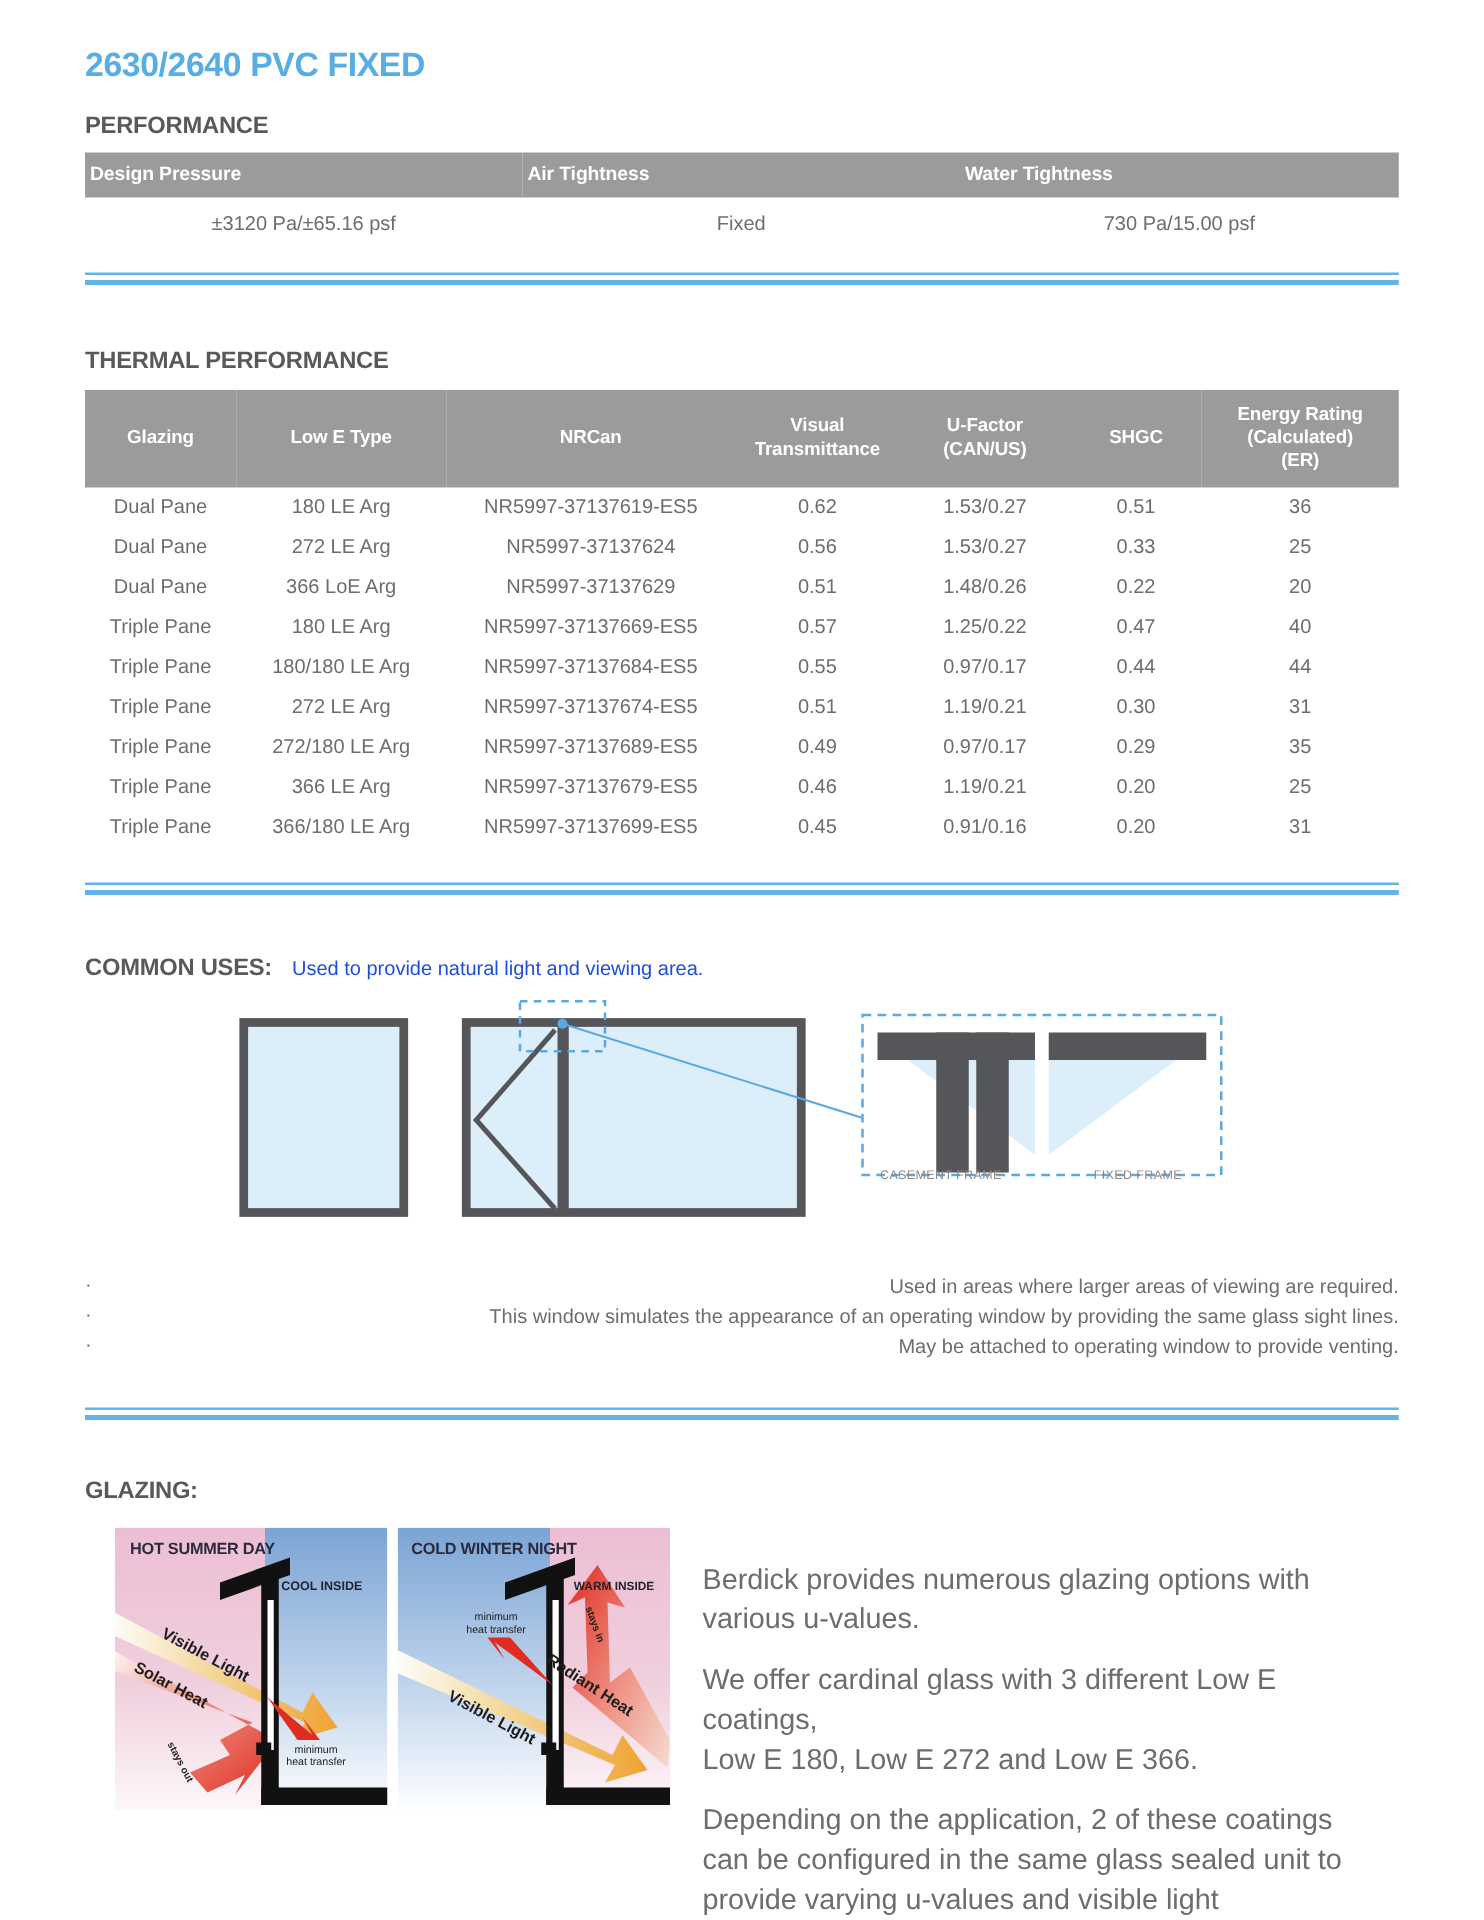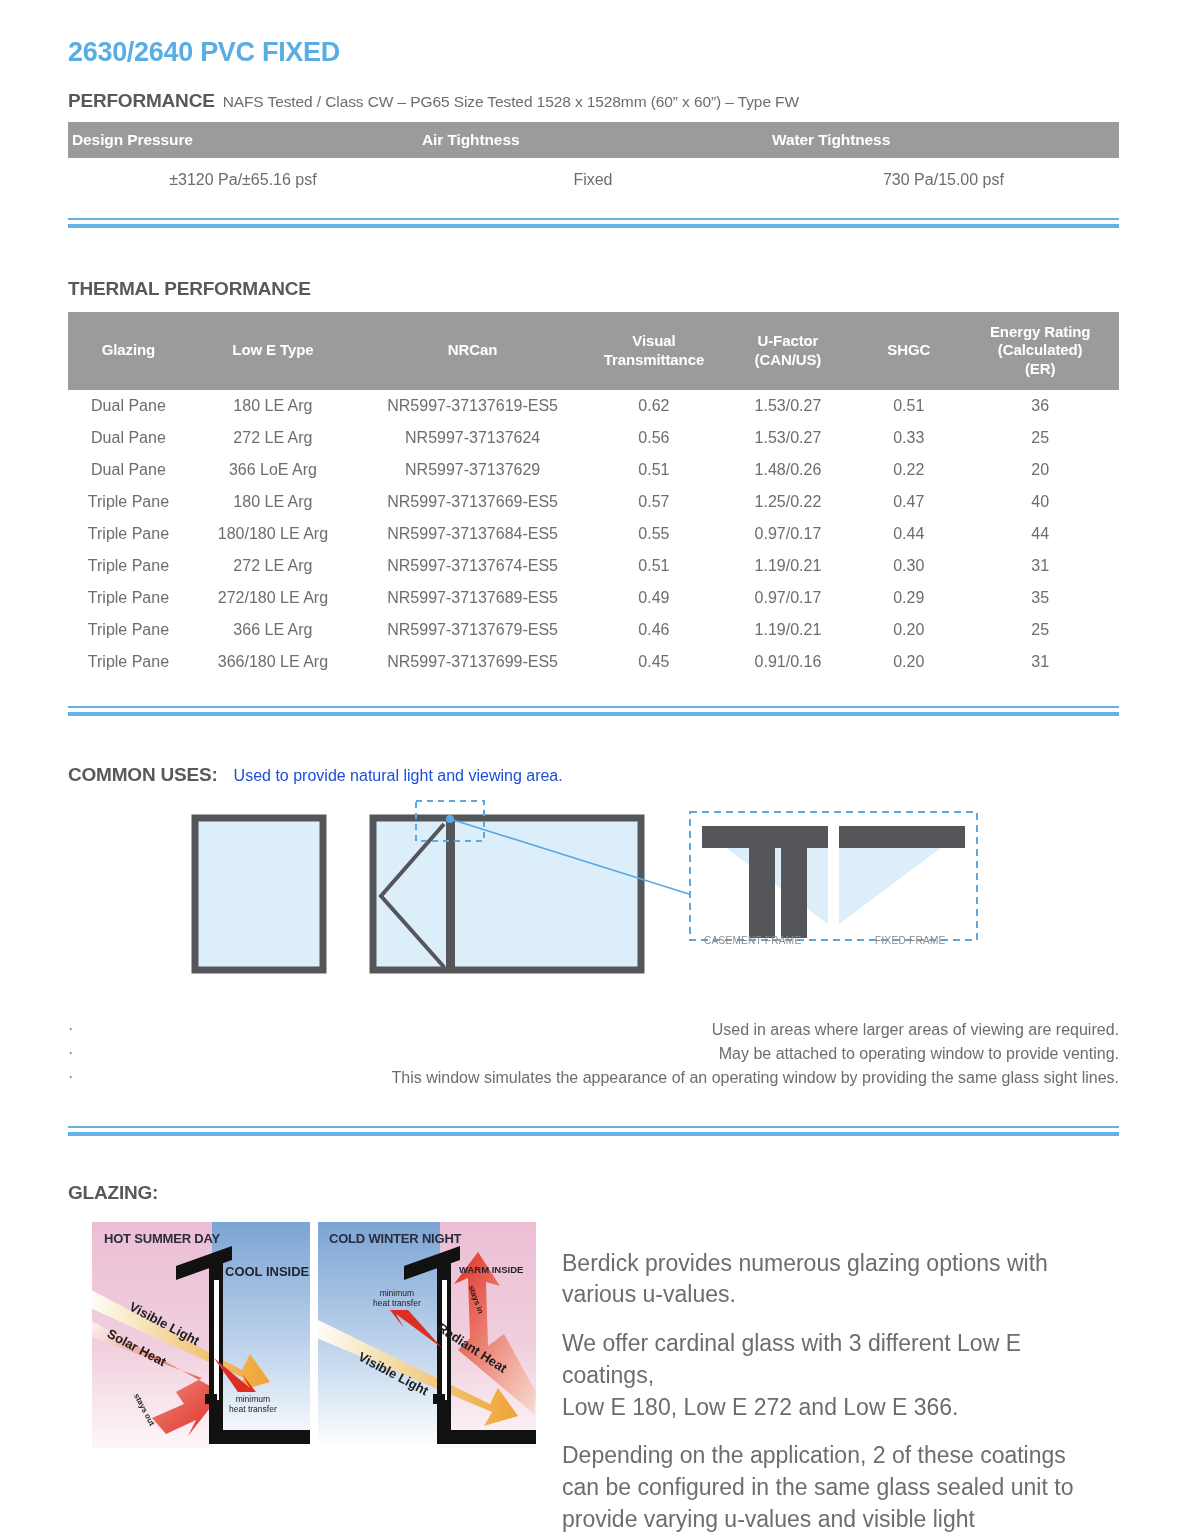--- a/index.html
+++ b/index.html
@@ -102,21 +102,20 @@
 </style>
 </head>
 <body>
 
 <div class="page">
 
   <div class="doc-title">2630/2640 PVC FIXED</div>
 
   <div class="perf-head-row">
     <span class="perf-label">PERFORMANCE</span>
-    <span class="perf-sub">NAFS Tested / Class CW – PG65   Size Tested  1528 x 1528mm (60” x 60”) – Type FW</span>
   </div>
 
   <table class="perf-table">
     <thead>
       <tr>
         <th style="width:33.3%">Design Pressure</th>
         <th style="width:33.3%">Air Tightness</th>
         <th style="width:33.4%">Water Tightness</th>
       </tr>
     </thead>
@@ -290,22 +289,22 @@
         <rect x="713" y="26" width="26" height="112" fill="#555659"></rect>
       </g>
     </svg>
 
     <div style="position:absolute; left:636px; top:135px; font-size:10px; color:#8a8a8a; letter-spacing:0.3px;">CASEMENT FRAME</div>
     <div style="position:absolute; left:807px; top:135px; font-size:10px; color:#8a8a8a; letter-spacing:0.3px;">FIXED FRAME</div>
   </div>
 
   <ul class="bullets">
       <li>Used in areas where larger areas of viewing are required.</li>
+      <li>This window simulates the appearance of an operating window by providing the same glass sight lines.</li>
       <li>May be attached to operating window to provide venting.</li>
-      <li>This window simulates the appearance of an operating window by providing the same glass sight lines.</li>
     </ul>
 
   <div class="divider" style="margin-top:36px;">
     <div class="thin"></div>
     <div class="gap"></div>
     <div class="thick"></div>
   </div>
 
   <div class="section-head" style="margin-top:46px;">GLAZING:</div>
 
@@ -346,21 +345,21 @@
 
           <path d="M84 58 L140 38 L140 24 L84 44 Z" fill="#111"></path>
           <rect x="117" y="34" width="14" height="188" fill="#111"></rect>
           <rect x="117" y="208" width="102" height="14" fill="#111"></rect>
           <rect x="122" y="58" width="5" height="120" fill="#ffffff"></rect>
           <rect x="113" y="172" width="12" height="10" fill="#111"></rect>
 
           <path d="M122 136 L158 166 L150 152 L164 170 L146 170 Z" fill="#e02d22"></path>
         </svg>
         <div style="position:absolute;left:12px;top:9px;font-size:13px;font-weight:bold;color:#2b2b3d;letter-spacing:-0.2px;">HOT SUMMER DAY</div>
-        <div style="position:absolute;left:133px;top:42px;font-size:13px;font-weight:bold;color:#23242f;">COOL INSIDE</div>
+        <div style="position:absolute;left:133px;top:42px;font-size:10px;font-weight:bold;color:#23242f;">COOL INSIDE</div>
         <div style="position:absolute;left:42px;top:77px;font-size:13px;font-weight:bold;color:#1d1d1d;transform:rotate(28deg);transform-origin:left top;">Visible Light</div>
         <div style="position:absolute;left:20px;top:104px;font-size:13px;font-weight:bold;color:#1d1d1d;transform:rotate(28deg);transform-origin:left top;">Solar Heat</div>
         <div style="position:absolute;left:48px;top:170px;font-size:8px;font-weight:bold;color:#1d1d1d;transform:rotate(62deg);transform-origin:left top;">stays out</div>
         <div style="position:absolute;left:137px;top:172px;font-size:8.5px;color:#1d1d1d;line-height:1.25;text-align:center;">
           <div>minimum</div>
           <div>heat transfer</div>
         </div>
       </div>
 
       <div class="glz-panel">

